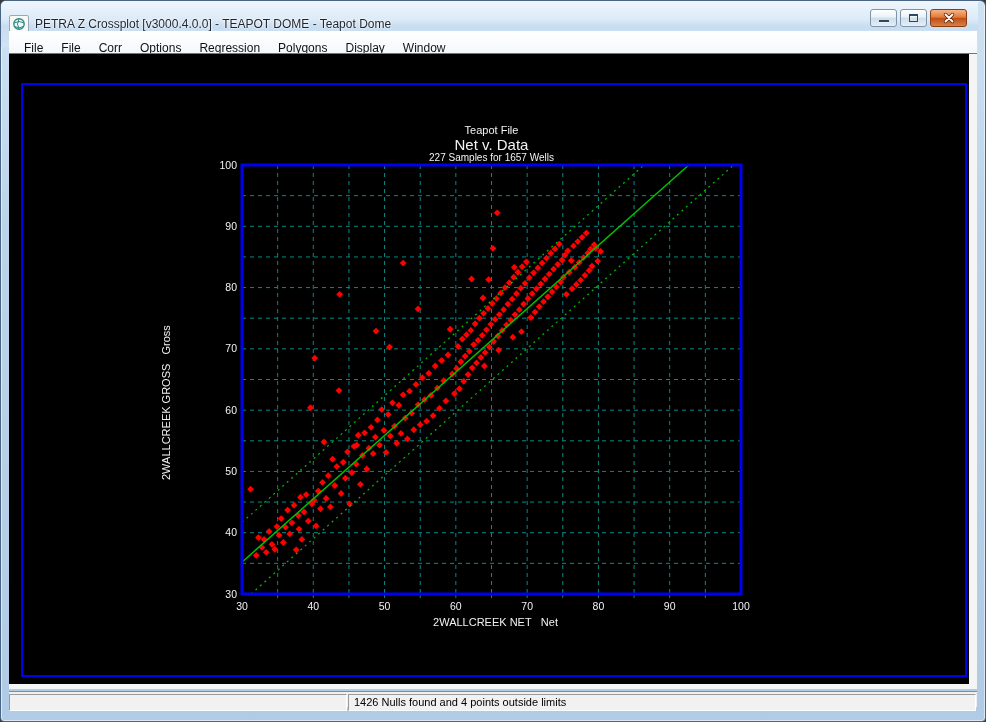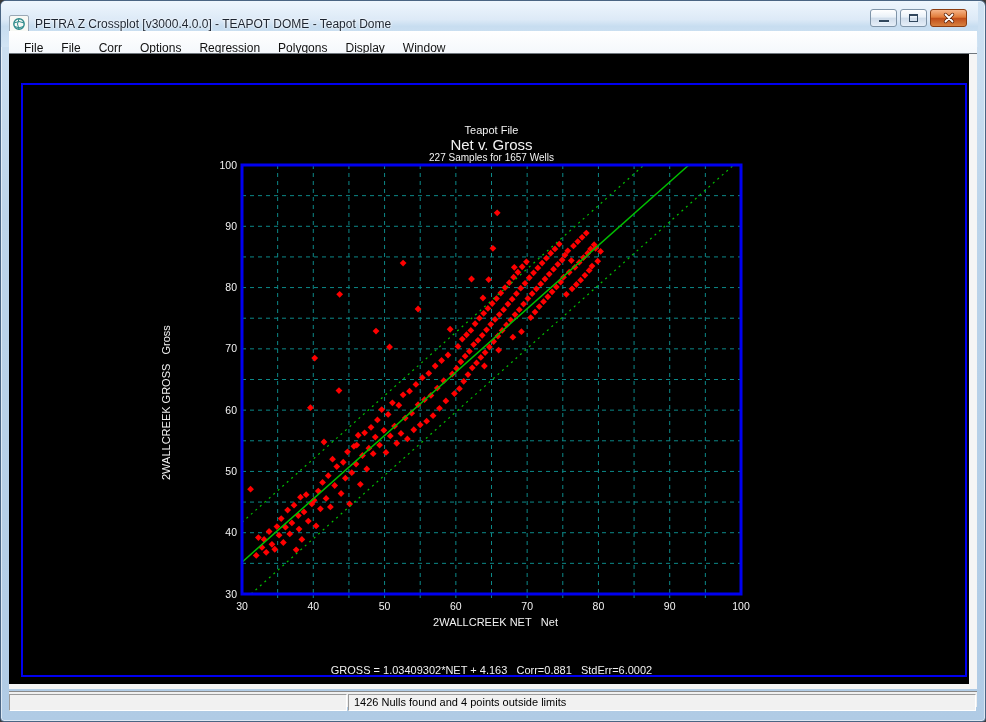--- a/index.html
+++ b/index.html
@@ -363,25 +363,24 @@
           <text x="228" y="543.5" fill="#f2f2f2" text-anchor="end" font-size="10.5px">30</text>
           <text x="228" y="482.2142857142857" fill="#f2f2f2" text-anchor="end" font-size="10.5px">40</text>
           <text x="228" y="420.92857142857144" fill="#f2f2f2" text-anchor="end" font-size="10.5px">50</text>
           <text x="228" y="359.6428571428571" fill="#f2f2f2" text-anchor="end" font-size="10.5px">60</text>
           <text x="228" y="298.3571428571429" fill="#f2f2f2" text-anchor="end" font-size="10.5px">70</text>
           <text x="228" y="237.07142857142856" fill="#f2f2f2" text-anchor="end" font-size="10.5px">80</text>
           <text x="228" y="175.78571428571428" fill="#f2f2f2" text-anchor="end" font-size="10.5px">90</text>
           <text x="228" y="114.5" fill="#f2f2f2" text-anchor="end" font-size="10.5px">100</text>
         </svg>
       <div class="ctext t1">Teapot File</div>
-      <div class="ctext t2">Net v. Gross</div>
+      <div class="ctext t2">Net v. Data</div>
       <div class="ctext t3">227 Samples for 1657 Wells</div>
       <div class="ctext xl">2WALLCREEK NET&nbsp;&nbsp;&nbsp;Net</div>
       <div class="ctext yl">2WALLCREEK GROSS&nbsp;&nbsp;&nbsp;Gross</div>
-      <div class="ctext formula">GROSS = 1.03409302*NET + 4.163&nbsp;&nbsp;&nbsp;Corr=0.881&nbsp;&nbsp;&nbsp;StdErr=6.0002</div>
     </div>
   </div>
 
   <div class="statusbar">
     <div class="panel left"></div>
     <div class="panel right">
       <span>1426 Nulls found and 4 points outside limits</span>
     </div>
   </div>
 

